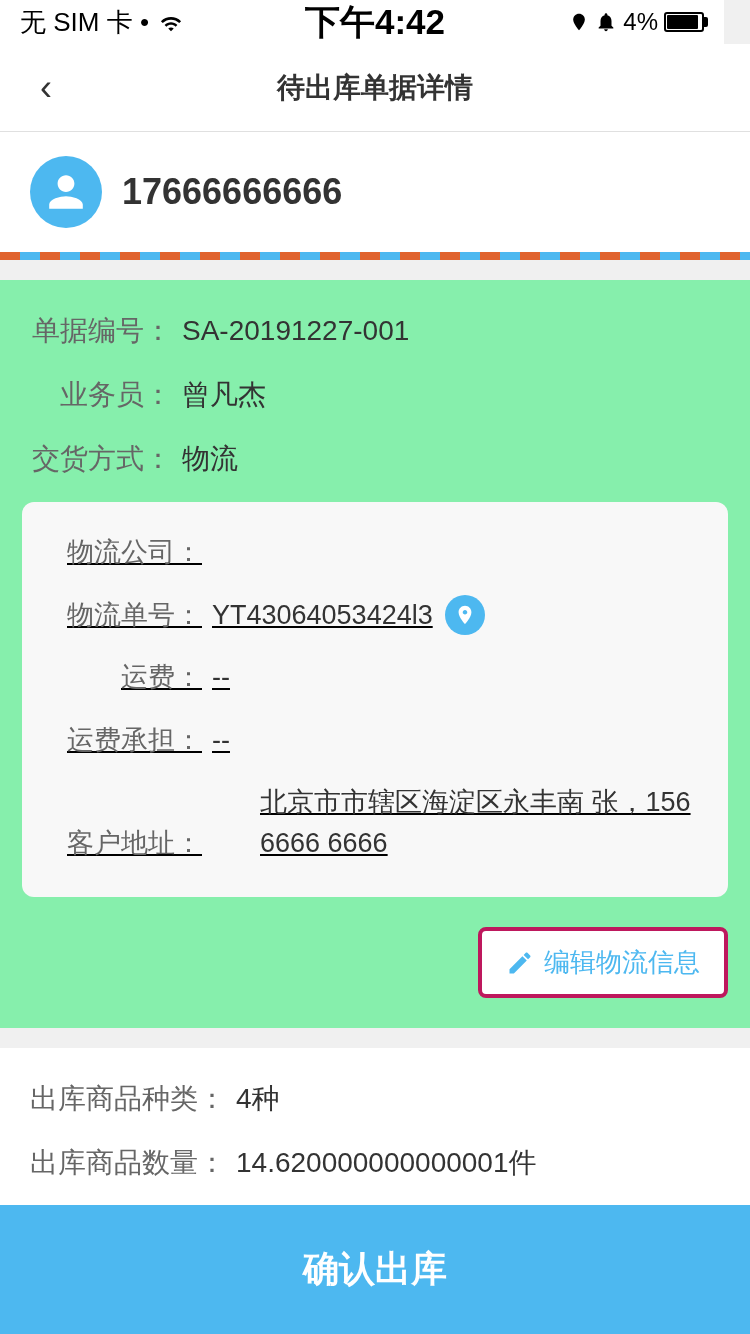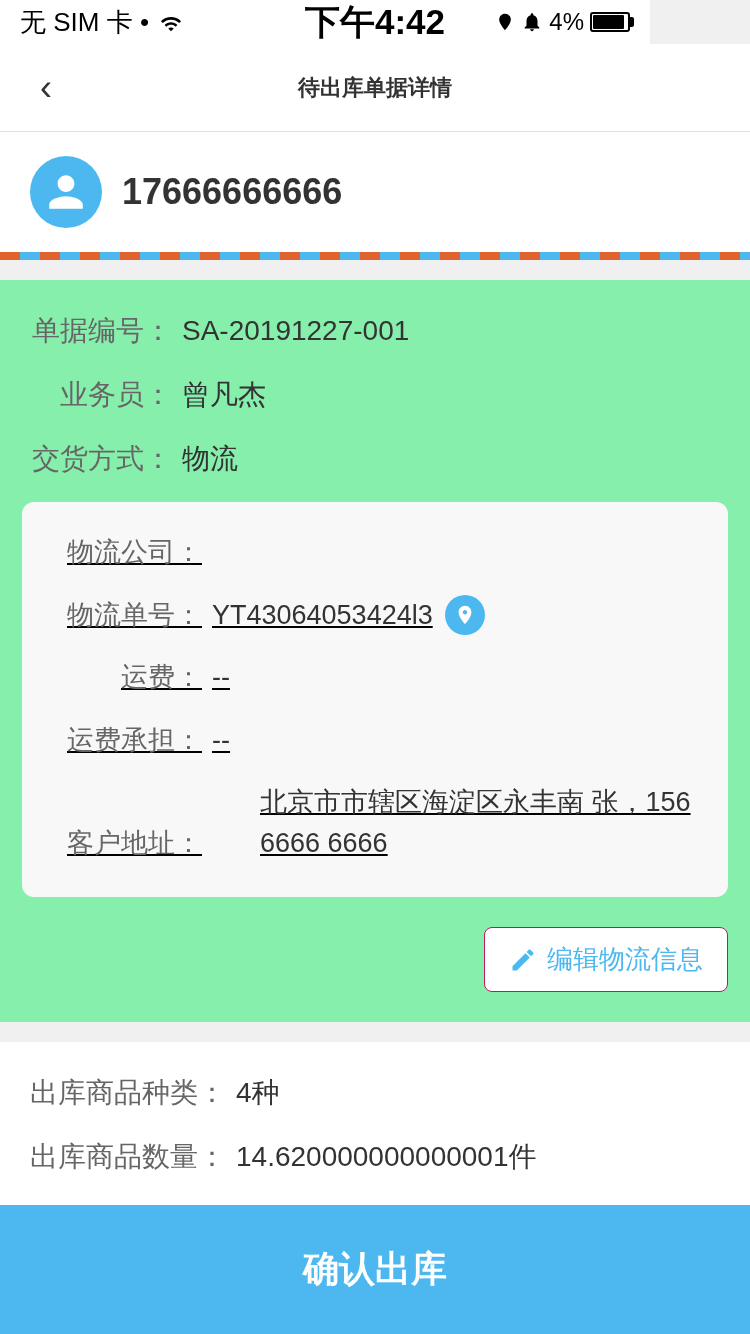--- a/index.html
+++ b/index.html
@@ -7,21 +7,21 @@
     body {
       width: 750px;
       min-height: 1334px;
       font-family: -apple-system, 'PingFang SC', 'Helvetica Neue', sans-serif;
       background: #f0f0f0;
       position: relative;
     }
 
     
     .status-bar {
-      width: 650px;
+      width: 724px;
       height: 44px;
       background: #fff;
       display: flex;
       align-items: center;
       justify-content: space-between;
       padding: 0 20px;
       font-size: 28px;
     }
     .status-left {
       font-size: 26px;
@@ -85,21 +85,21 @@
     .nav-back {
       font-size: 36px;
       color: #333;
       cursor: pointer;
       padding: 10px;
     }
     .nav-title {
       position: absolute;
       left: 50%;
       transform: translateX(-50%);
-      font-size: 22px;
+      font-size: 28px;
       font-weight: 600;
       color: #333;
     }
 
     
     .user-header {
       background: #fff;
       padding: 24px 30px;
       display: flex;
       align-items: center;
@@ -208,21 +208,21 @@
     }
     .location-icon svg {
       width: 22px;
       height: 22px;
       fill: #fff;
     }
     .edit-btn {
       display: flex;
       align-items: center;
       gap: 10px;
-      border: 1px solid #be185d;
+      border: 4px solid #be185d;
       border-radius: 8px;
       padding: 14px 24px;
       font-size: 26px;
       color: #4db8f0;
       background: #fff;
       cursor: pointer;
     }
 
     .section-divider {
       height: 20px;

